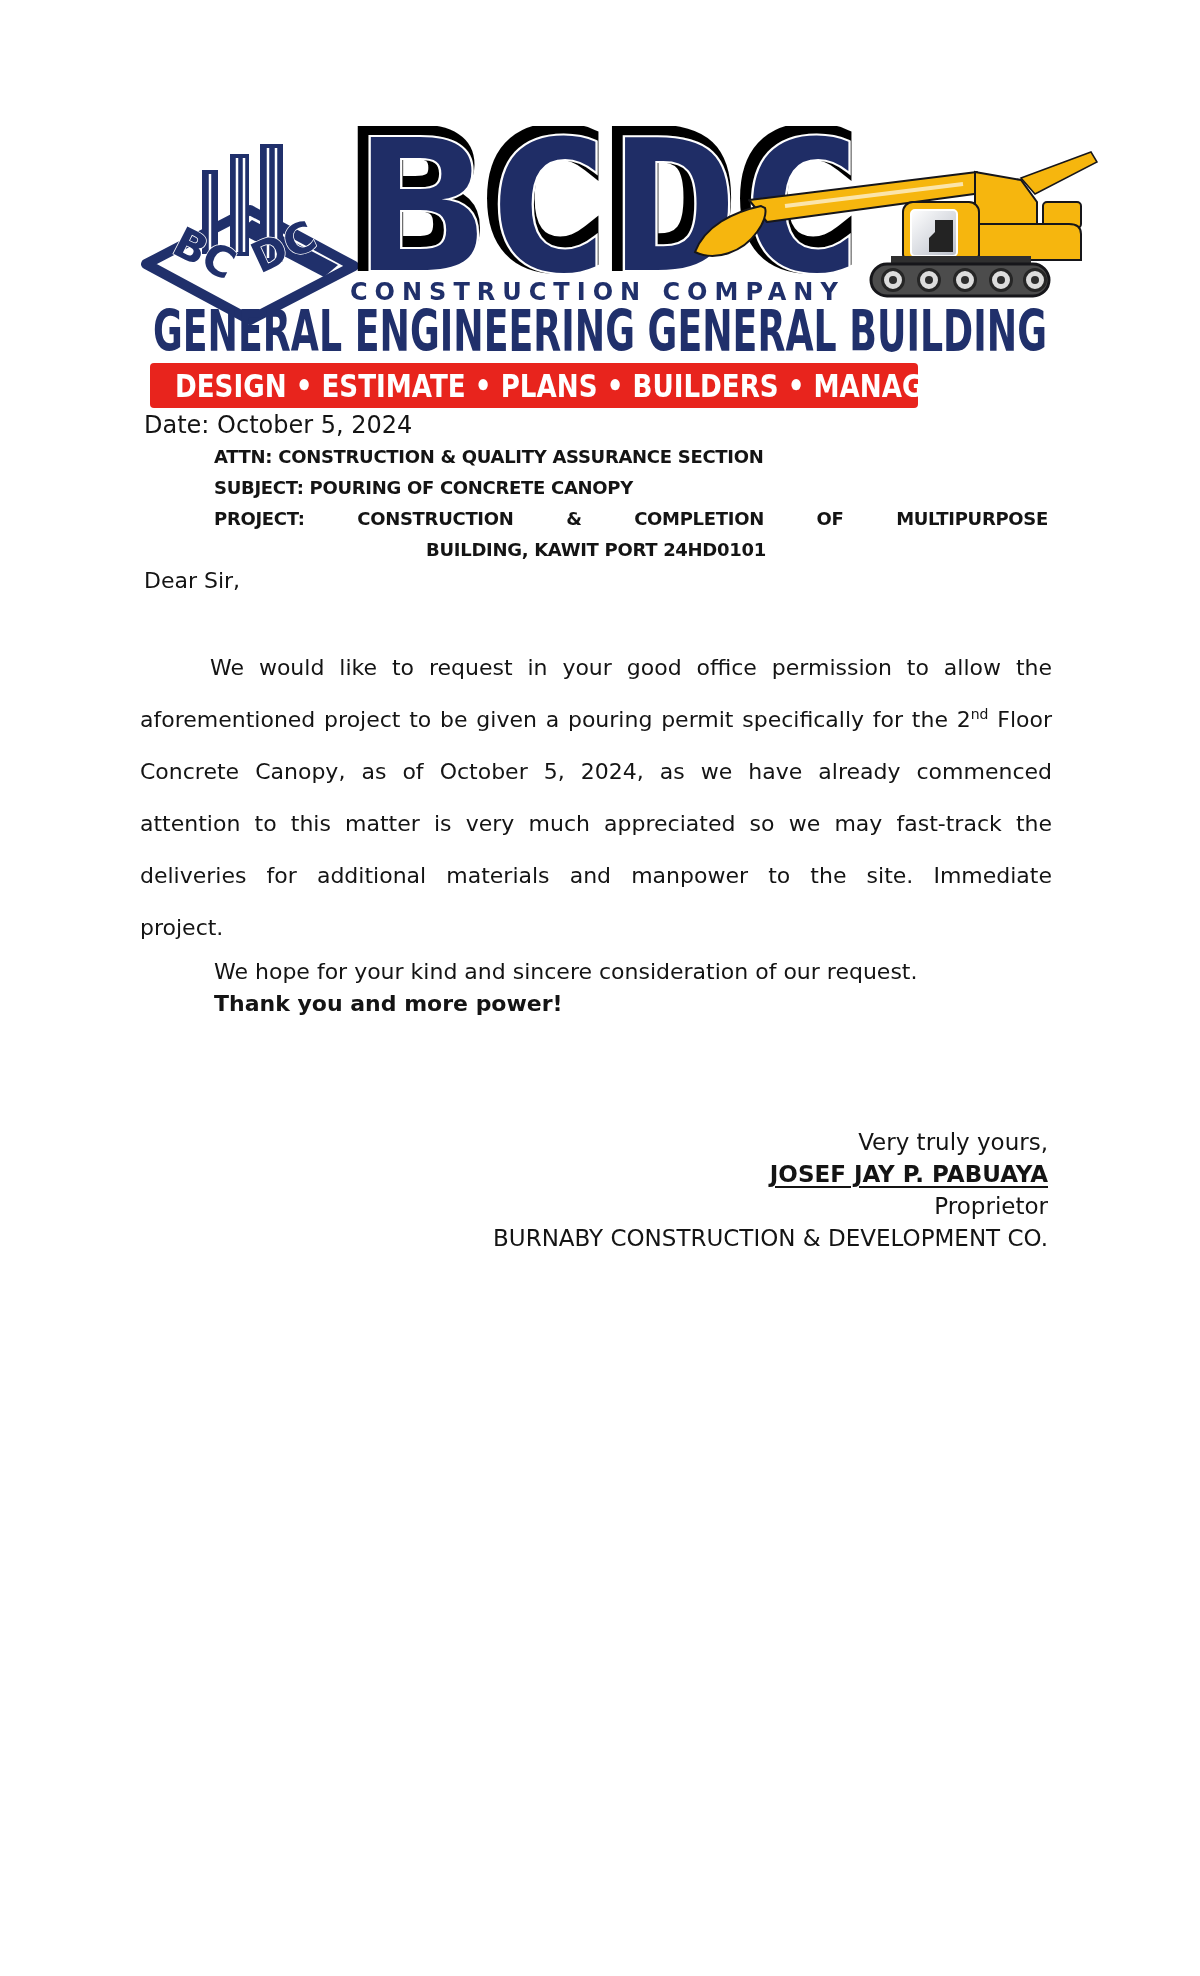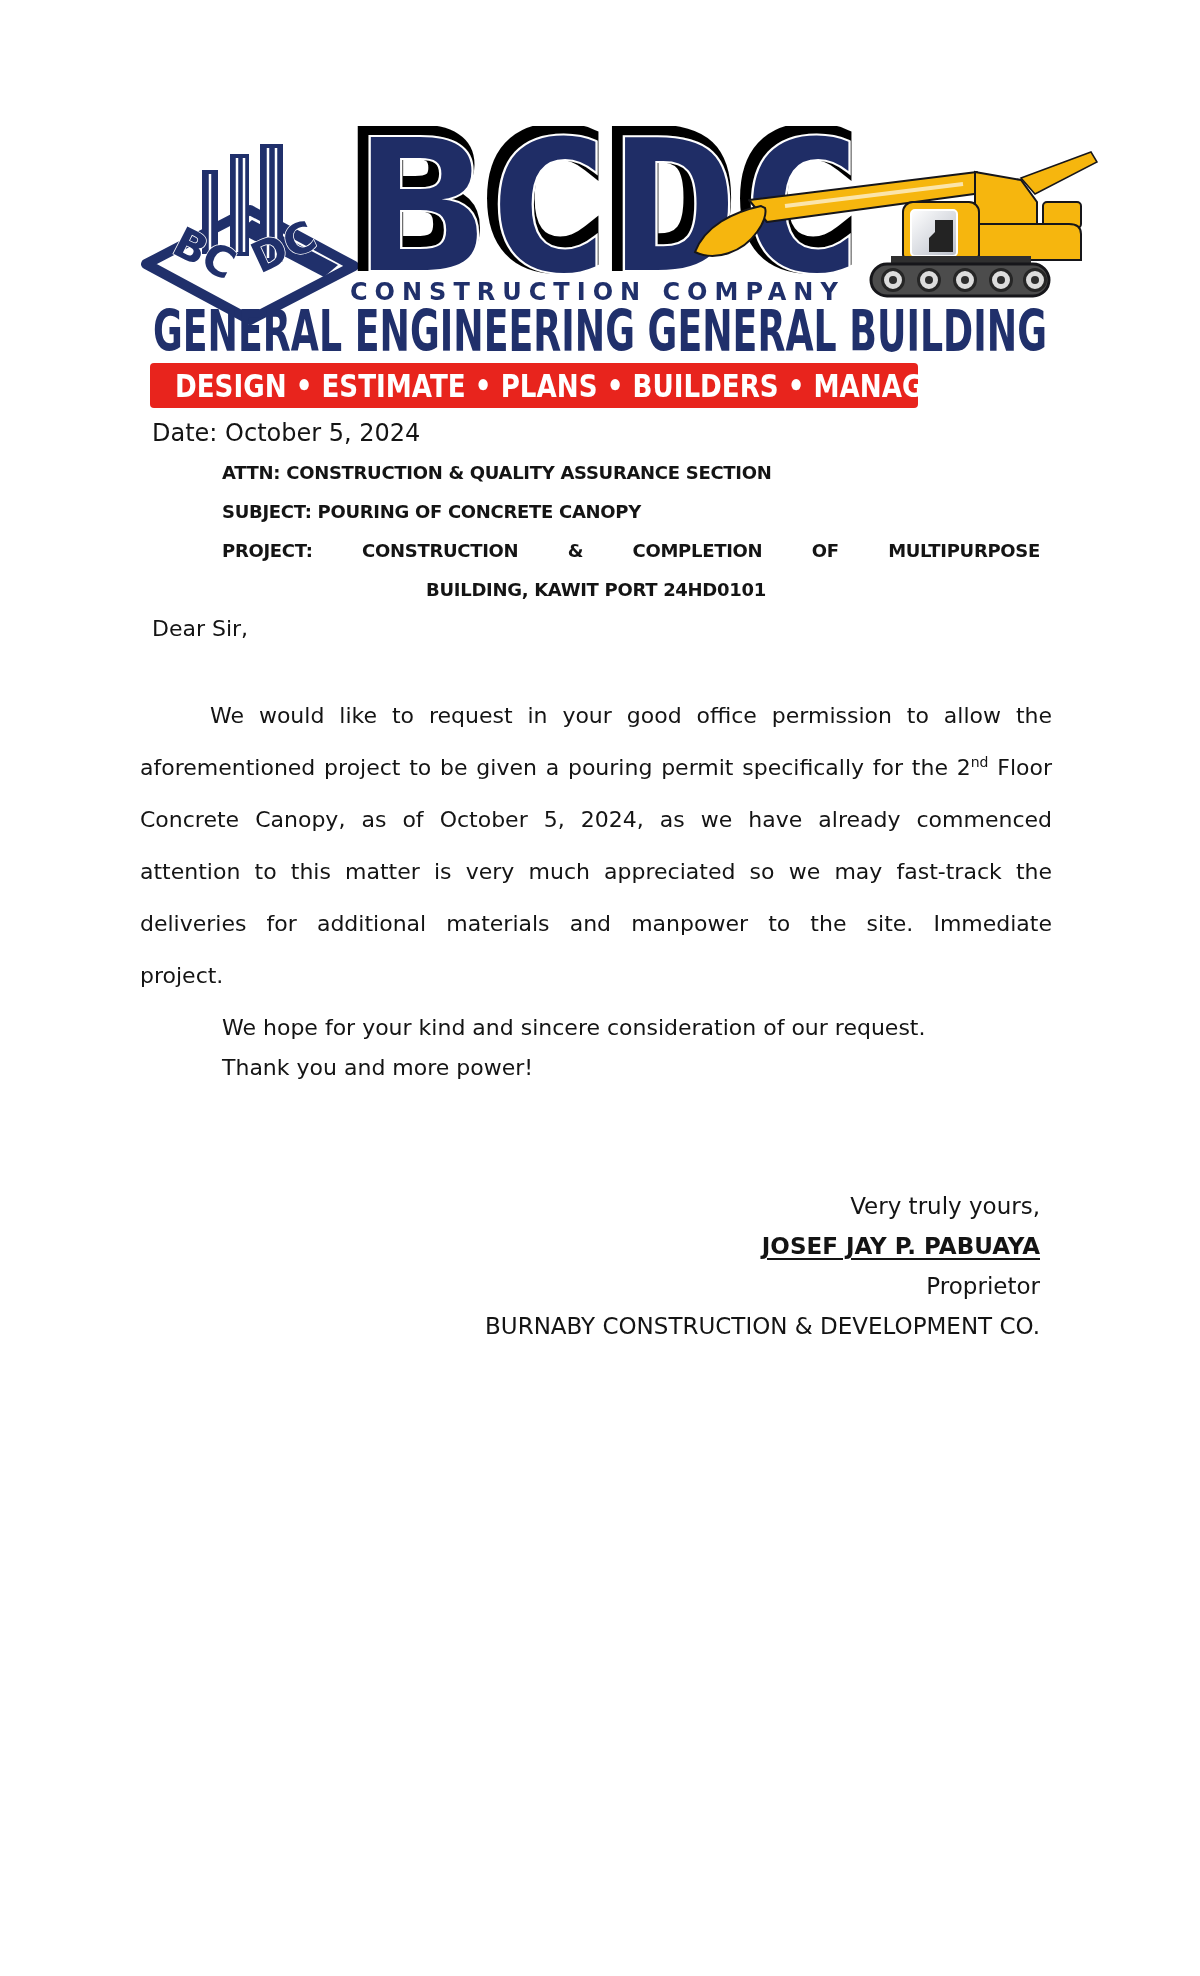--- a/index.html
+++ b/index.html
@@ -17,36 +17,36 @@
   }
   .excavator-svg { position:absolute; left:645px; top:128px; width:460px; height:172px; }
   .tagline-svg   { position:absolute; left:150px; top:299px; width:900px; height:64px; }
   .banner {
     position:absolute; left:150px; top:363px; width:768px; height:45px;
     background:#e8241d; border-radius:4px;
   }
   .banner svg { display:block; width:900px; height:45px; }
   
   .letter { position:absolute; left:140px; top:407px; width:912px; }
-  .letter p { margin:12px; }
+  .letter p { margin:4px; }
   .date-line { margin-top:4px; font-size:24px; line-height:28px; }
   .hline { font-weight:bold; font-size:18px; line-height:27px; text-indent:70px; letter-spacing:-0.3px; }
   .attn-line    { margin-top:20px; }
   .subject-line { margin-top:19px; }
   .project-line-1 { margin-top:19px; text-align:justify; text-align-last:justify; }
   .project-line-2 { text-indent:0;text-align:center; }
   .salutation { margin-top:62px; font-size:22px; line-height:28px; }
   .body-par { margin-top:47px; font-size:22px; }
   .jline { line-height:52px; text-align:justify; text-align-last:justify; }
   .jline.first { text-indent:70px; }
   .jline.last  { text-align:justify; text-align-last:left; }
   .sup { font-size:14px; vertical-align:super; line-height:0; }
   .short-par { font-size:22px; line-height:28px; text-indent:70px; }
   .hope-par  { margin-top:27px; }
-  .thanks-par{ margin-top:40px; }
+  .thanks-par{ margin-top:40px;font-weight:bold; }
   .signature { margin-top:110px; text-align:right; font-size:23px; line-height:28px; }
   .closing-line { }
   .signatory-name {
     margin-top:26px; font-weight:bold;
     text-decoration:underline; text-decoration-thickness:2px; text-underline-offset:4px;
   }
   .signatory-title, .signatory-company { font-size:23px; line-height:28px;text-align:right; }
 </style>
 </head>
 <body>

